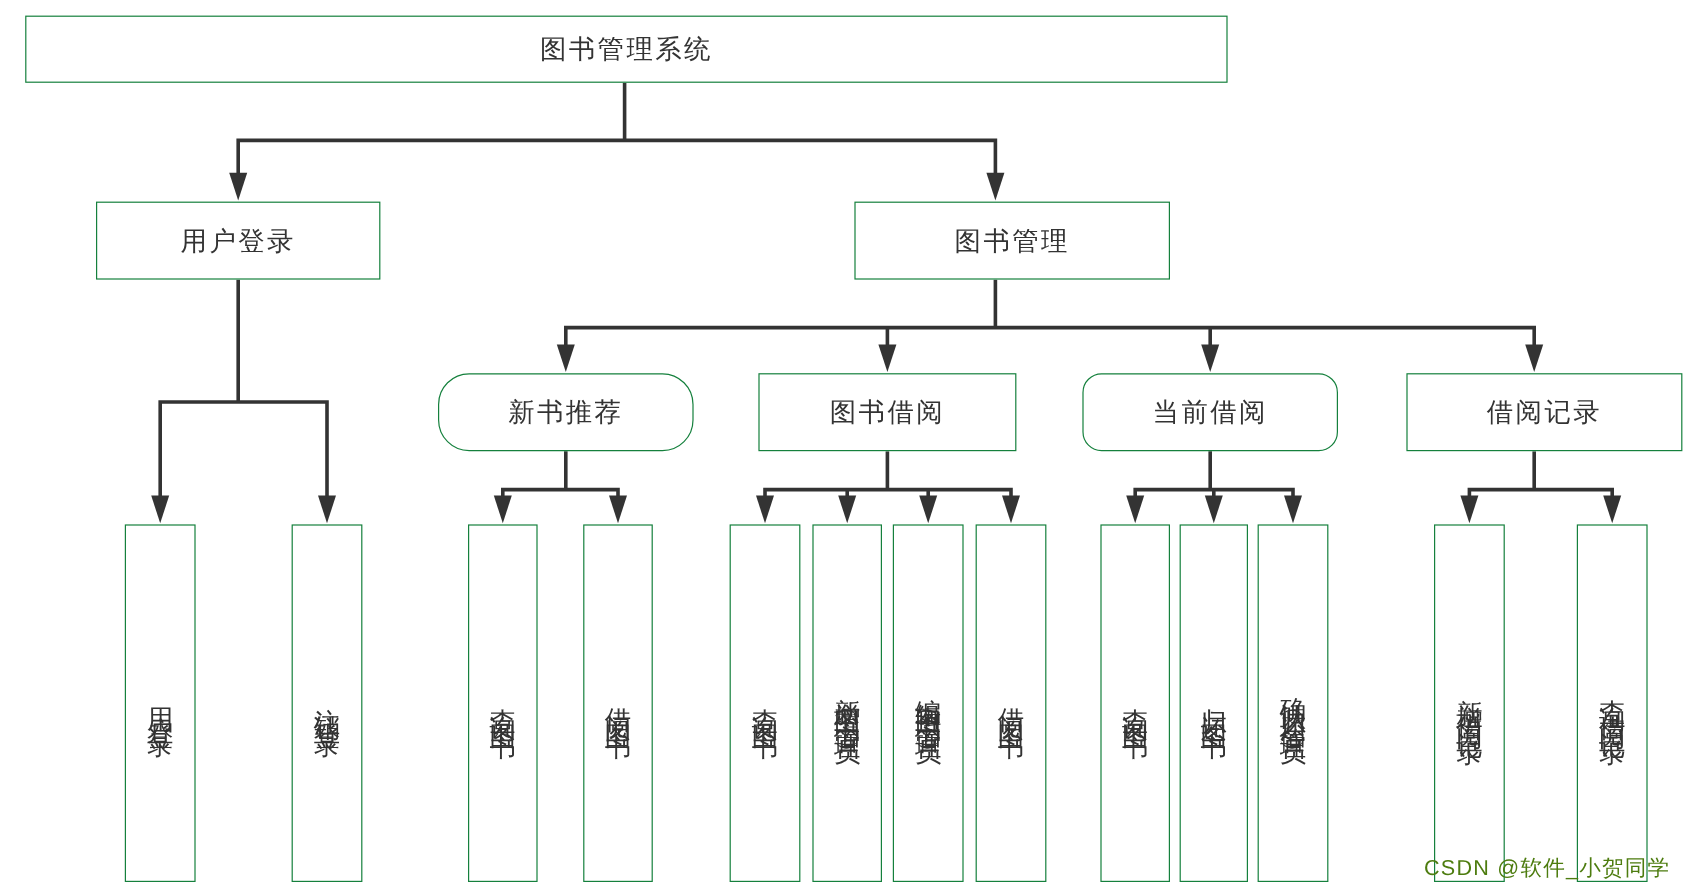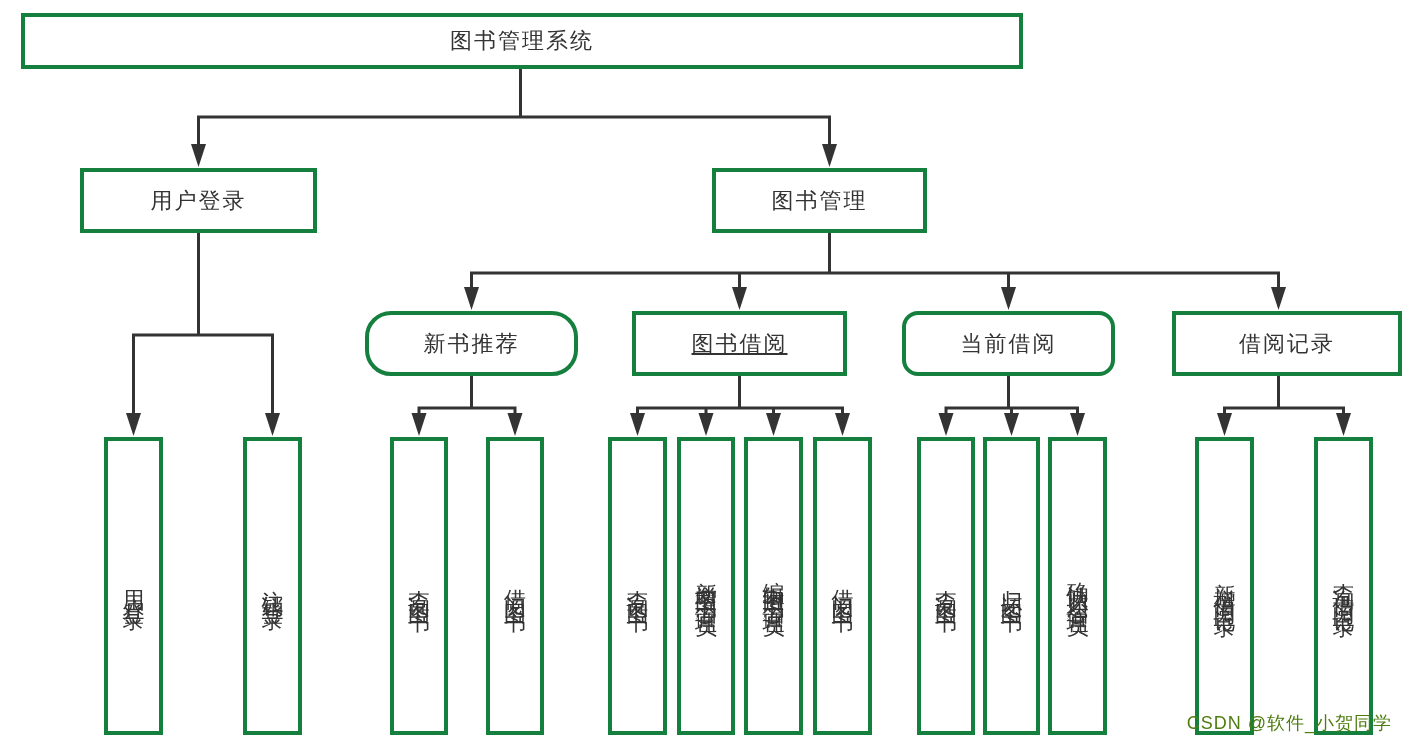--- a/index.html
+++ b/index.html
@@ -12,21 +12,21 @@
     overflow: hidden;
   }
   .connector-layer {
     position: absolute;
     left: 0; top: 0;
     width: 1405px; height: 747px;
   }
   .node {
     position: absolute;
     box-sizing: border-box;
-    border: 4px solid #15803d;
+    border: 1px solid #15803d;
     background: #ffffff;
     color: #333333;
     display: flex;
     align-items: center;
     justify-content: center;
     font-size: 22px;
     letter-spacing: 2px;
     text-align: center;
   }
   .leaf {
@@ -100,24 +100,24 @@
     <g stroke="#333333" stroke-width="3" fill="#333333">
       <path fill="none" d="M1278.5 376 V409.5 M1223 408 H1345 M1224.5 408 V414 M1343.5 408 V414"></path>
       <polygon stroke="none" points="1224.5,436 1217,413 1232,413"></polygon>
       <polygon stroke="none" points="1343.5,436 1336,413 1351,413"></polygon>
     </g>
   </svg>
 
   <div class="node" style="left:21px; top:13px; width:1002px; height:56px;">图书管理系统</div>
 
   <div class="node" style="left:80px; top:168px; width:237px; height:65px;">用户登录</div>
-  <div class="node" style="left:712px; top:168px; width:215px; height:65px;">图书管理</div>
+  <div class="node" style="left:712px; top:168px; width:263px; height:65px;">图书管理</div>
 
   <div class="node" style="left:365px; top:311px; width:213px; height:65px;border-radius:26px;">新书推荐</div>
-  <div class="node" style="left:632px; top:311px; width:215px; height:65px;text-decoration:underline;">图书借阅</div>
+  <div class="node" style="left:632px; top:311px; width:215px; height:65px;">图书借阅</div>
   <div class="node" style="left:902px; top:311px; width:213px; height:65px;border-radius:16px;">当前借阅</div>
   <div class="node" style="left:1172px; top:311px; width:230px; height:65px;">借阅记录</div>
 
   <div class="node leaf" style="left:104px; top:437px; width:59px; height:298px;">
     <span class="vtext">用户登录</span>
   </div>
   <div class="node leaf" style="left:243px; top:437px; width:59px; height:298px;">
     <span class="vtext">注销登录</span>
   </div>
 

